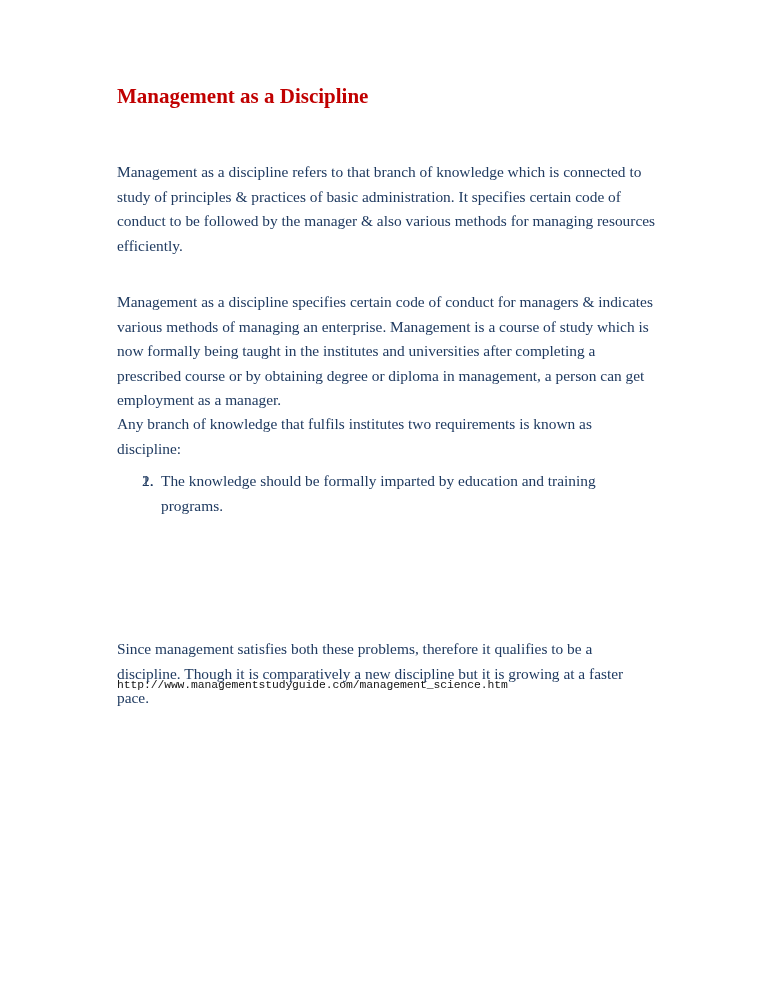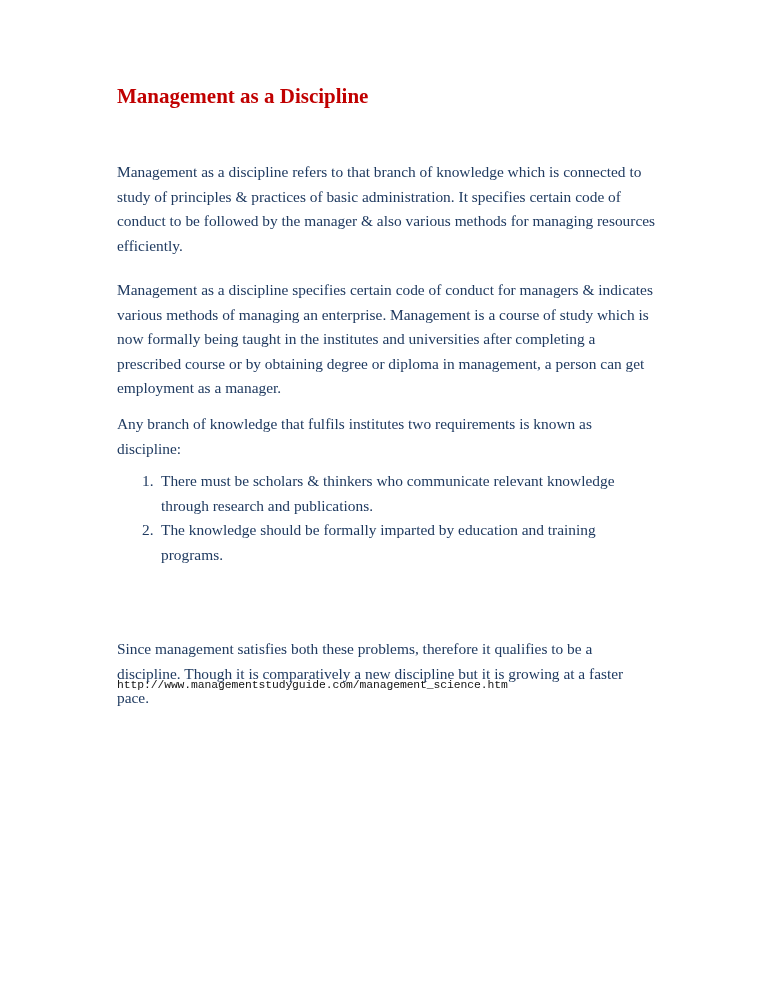--- a/index.html
+++ b/index.html
@@ -36,21 +36,21 @@
       line-height: 24.5px;
       color: #1f3a60;
     }
     .para {
       position: absolute;
       left: 0;
       margin: 0;
       width: 540px;
     }
     .p1 { top: 152px; margin-top: 8px; }
-    .p2 { top: 278px; }
+    .p2 { top: 290px; }
     .p3 { top: 412px; }
     .list {
       position: absolute;
       top: 469px;
       left: 0;
       margin: 0;
       padding: 0;
       list-style: none;
       width: 540px;
     }
@@ -85,21 +85,20 @@
 
   <p class="para p1 body-text">Management as a discipline refers to that branch of knowledge which is connected to study of principles &amp; practices of basic administration. It specifies certain code of conduct to be followed by the manager &amp; also various methods for managing resources efficiently.</p>
 
   <p class="para p2 body-text">Management as a discipline specifies certain code of conduct for managers &amp; indicates various methods of managing an enterprise. Management is a course of study which is now formally being taught in the institutes and universities after completing a prescribed course or by obtaining degree or diploma in management, a person can get employment as a manager.</p>
 
   <p class="para p3 body-text">Any branch of knowledge that fulfils institutes two requirements is known as discipline:</p>
 
   <ol class="list body-text">
     <li>
       <span class="num">1.</span>
-      <span>There must be scholars &amp; thinkers who communicate relevant knowledge through research and publications.</span>
     </li>
     <li>
       <span class="num">2.</span>
       <span>The knowledge should be formally imparted by education and training programs.</span>
     </li>
   </ol>
 
   <p class="para p4 body-text">Since management satisfies both these problems, therefore it qualifies to be a discipline. Though it is comparatively a new discipline but it is growing at a faster pace.</p>
 
   <a class="source-link">http://www.managementstudyguide.com/management_science.htm</a>

